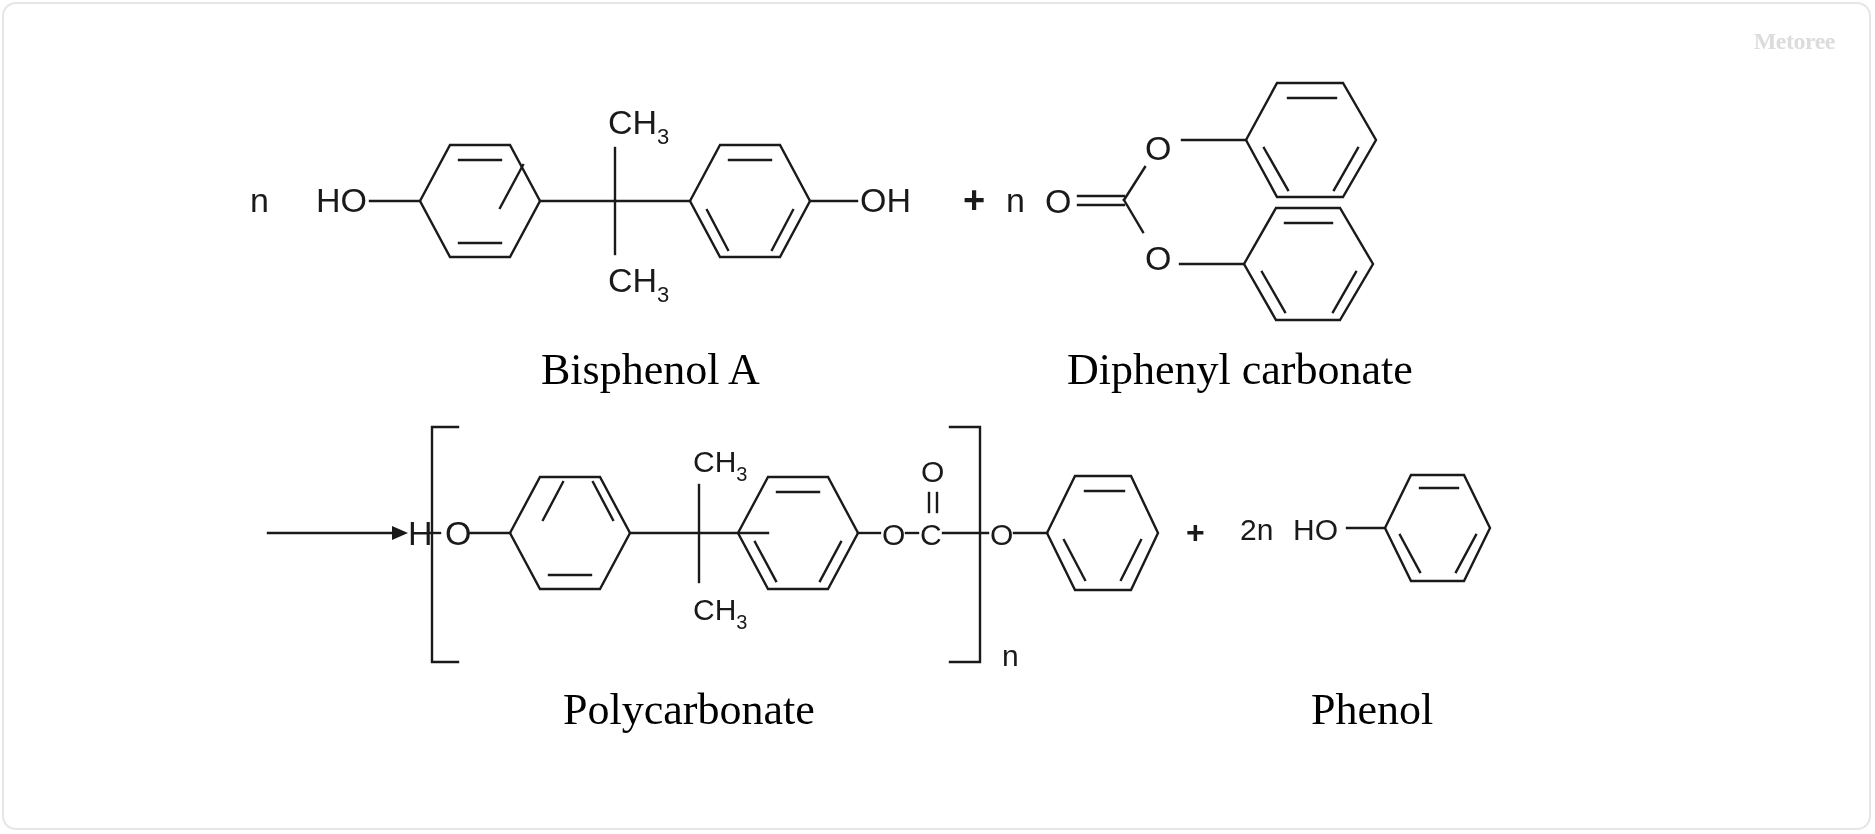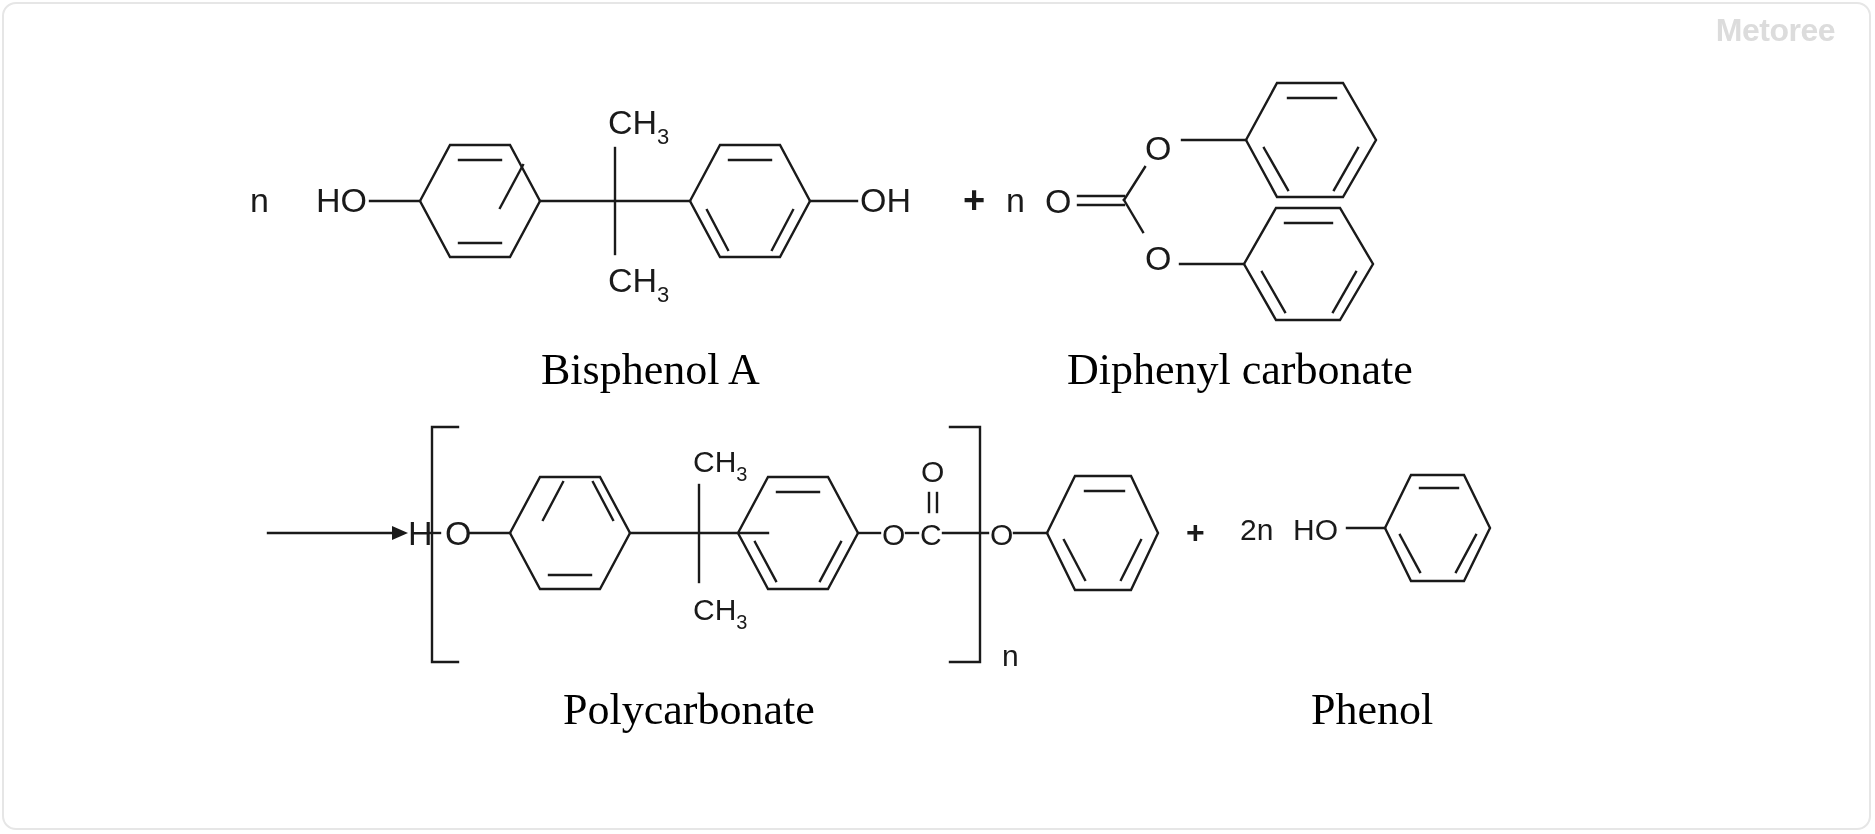--- a/index.html
+++ b/index.html
@@ -2,22 +2,22 @@
 <html><head>
 <meta charset="utf-8">
 <style>
   html, body { margin: 0; padding: 0; background: #ffffff; }
   body { width: 1875px; height: 834px; position: relative; overflow: hidden; }
   .frame {
     position: absolute; left: 2px; top: 2px; width: 1869px; height: 828px;
     border: 2px solid #e6e6e6; border-radius: 14px; box-sizing: border-box; background: #fff;
   }
   .watermark {
-    position: absolute; right: 40px; top: 12px;
-    font-family: Liberation Sans, sans-serif; font-weight: bold; font-size: 32px;
+    position: absolute; right: 40px; top: 28px;
+    font-family: Liberation Serif, serif; font-weight: bold; font-size: 24px;
     color: #dcdcdc; letter-spacing: -0.5px;
   }
   svg.diagram { position: absolute; left: 0; top: 0; }
   .chem { font-family: "Liberation Sans", sans-serif; fill: #1a1a1a; }
   .label { font-family: "Liberation Serif", serif; fill: #000; }
   .bond { stroke: #1a1a1a; stroke-width: 2.4; fill: none; stroke-linecap: square; }
 </style>
 </head>
 <body>
 

